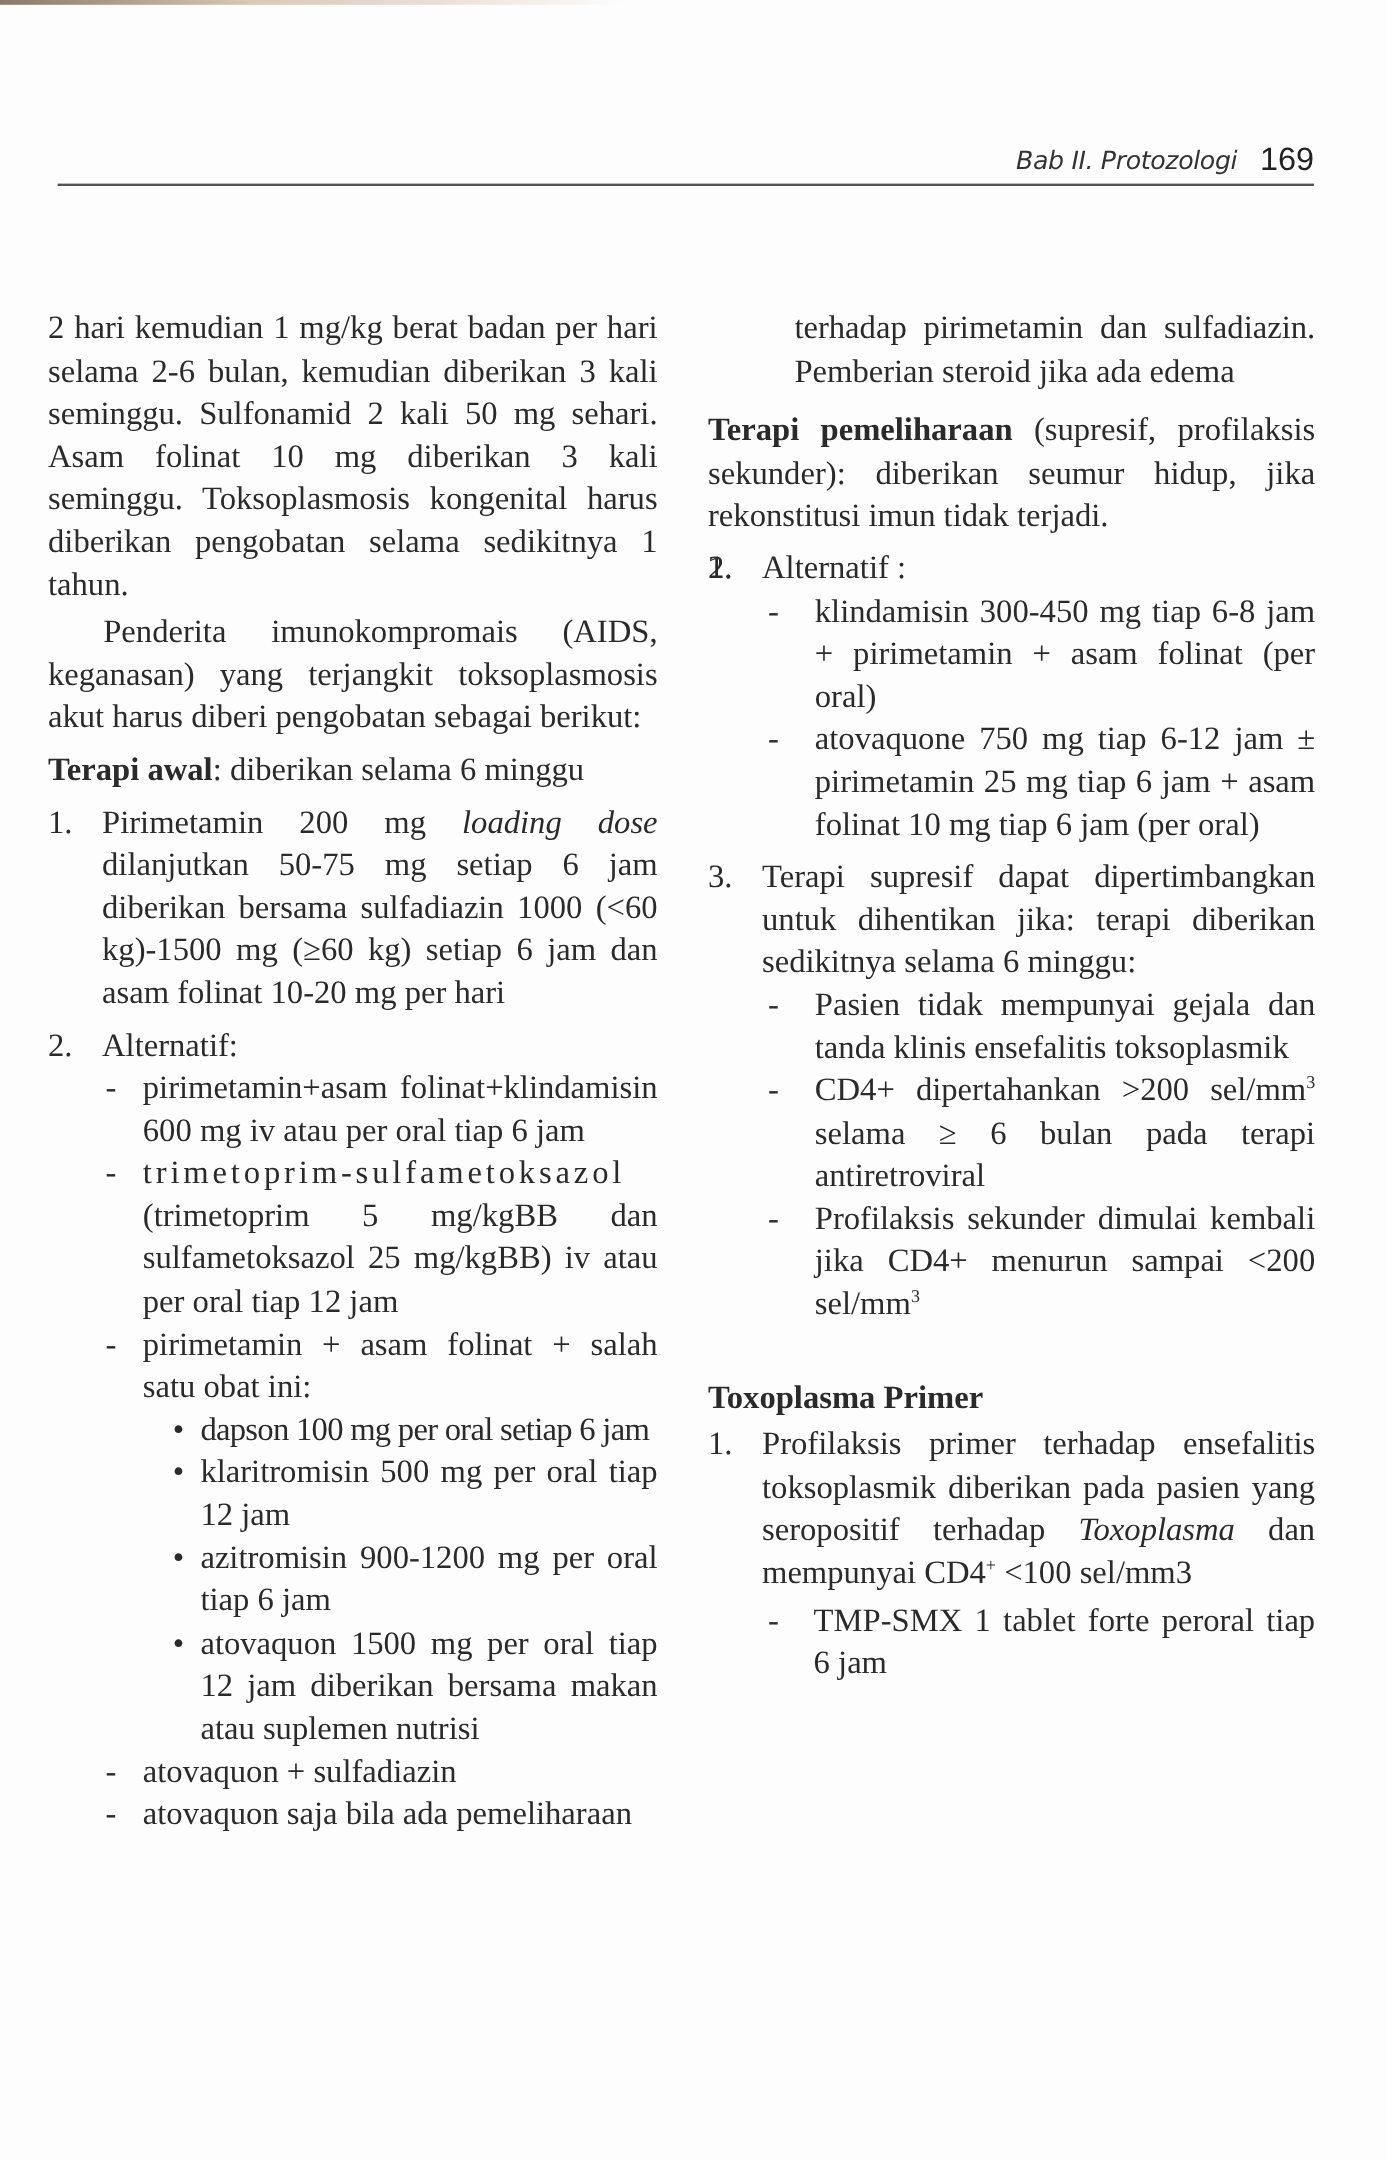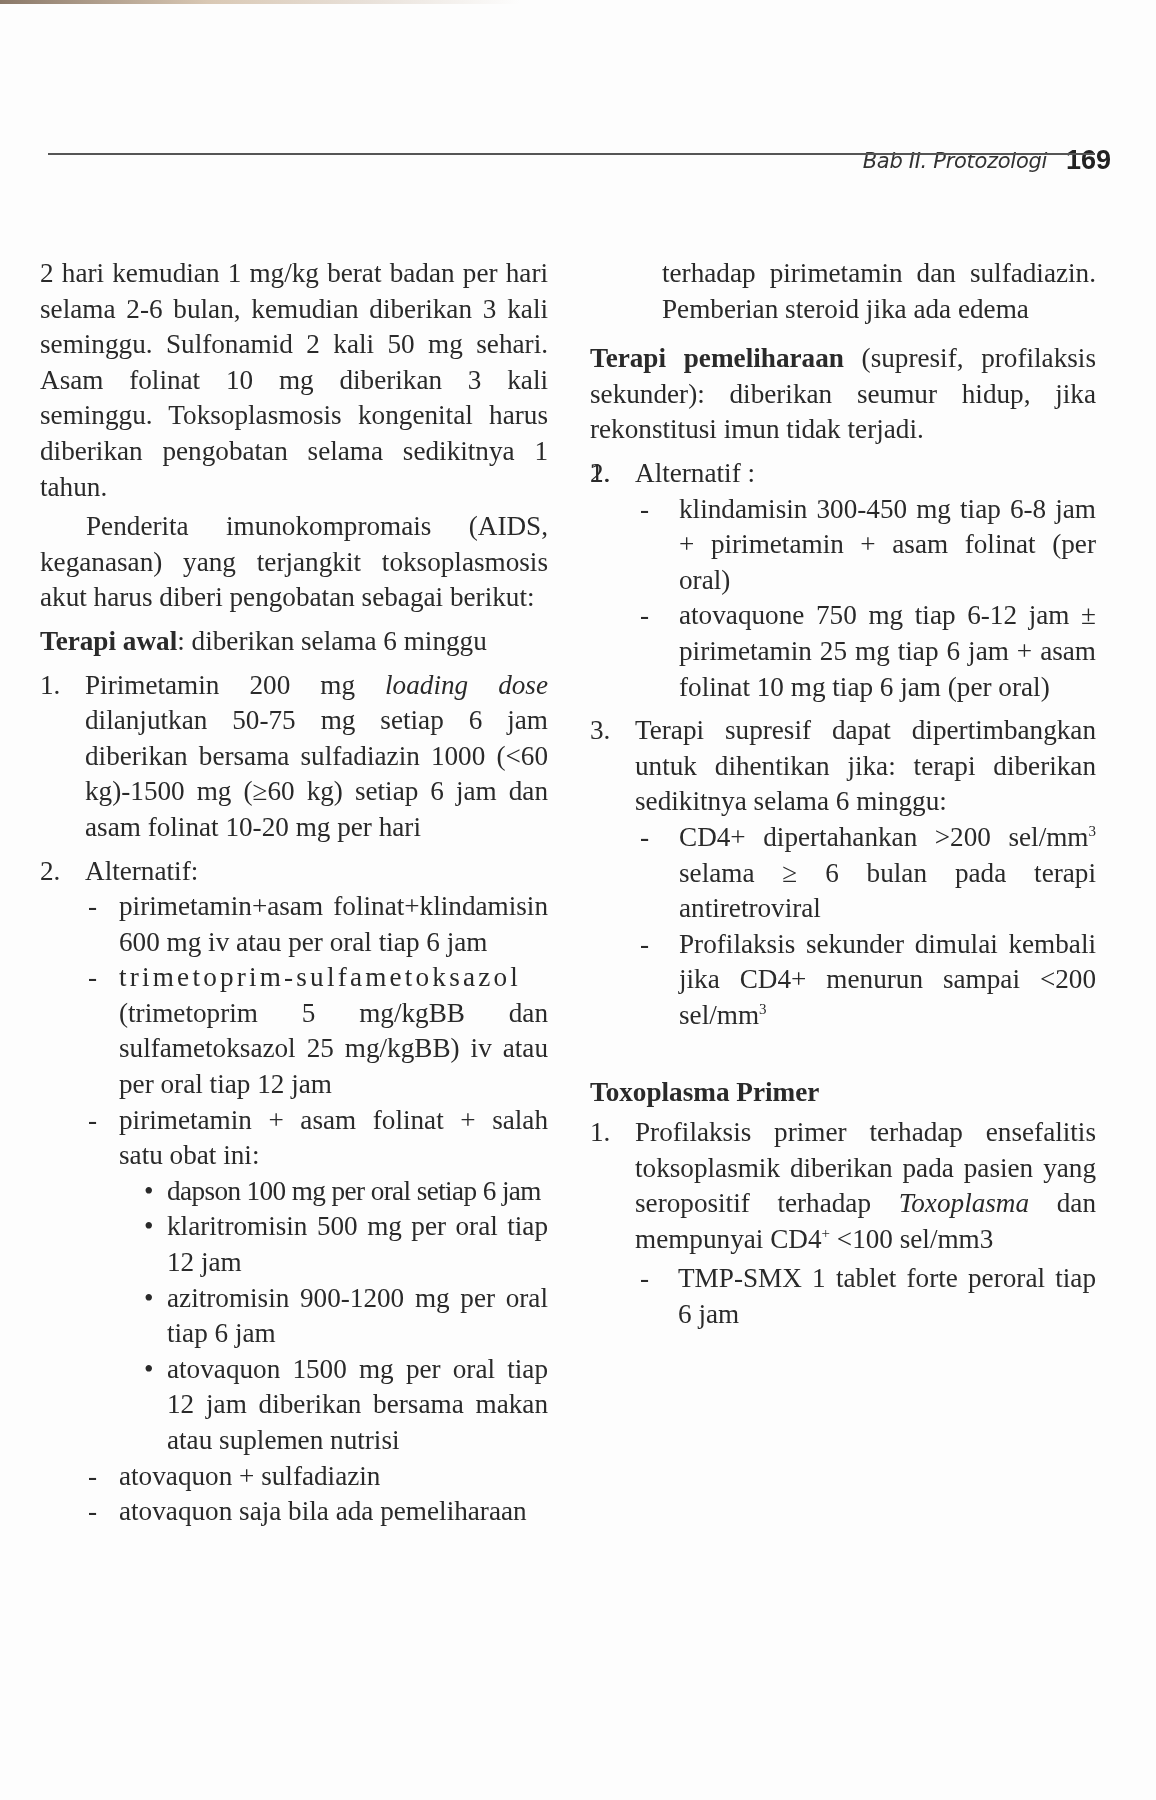--- a/index.html
+++ b/index.html
@@ -2,25 +2,25 @@
 <html><head>
 <meta charset="utf-8">
 <style>
   html, body { margin:0; padding:0; }
   body {
     width:1156px; height:1800px; background:#fdfdfd; position:relative; overflow:hidden;
     font-family:"Liberation Serif", "DejaVu Serif", serif; color:#2a2a2a;
   }
   .topstrip { position:absolute; left:0; top:0; width:520px; height:4px;
     background:linear-gradient(90deg,#8a7868,#d9c8b4 40%,#e8e0d8 70%,rgba(250,250,250,0)); }
-  .header { position:absolute; left:64px; top:118px; width:1047px; height:36px;margin-top:27px; }
+  .header { position:absolute; left:48px; top:118px; width:1047px; height:36px; }
   .header .running { position:absolute; right:64px; top:4px; font-family:"DejaVu Sans", sans-serif;
     font-style:italic; font-size:21px; color:#333; letter-spacing:-0.3px; }
   .header .pgnum { position:absolute; right:0; top:0; font-family:"Liberation Sans", sans-serif;
-    font-size:27px; color:#222;font-weight:bold; }
+    font-size:27px; color:#222; }
   .rule { position:absolute; left:48px; top:153px; width:1047px; height:2px; background:#555; }
 
   .col { position:absolute; top:256px; width:508px; font-size:27.2px; line-height:35.6px; }
   .col.left { left:40px; }
   .col.right { left:590px; width:506px; }
   p { margin:0; text-align:justify; }
   .indent { text-indent:46px; }
   .biggap { height:42px; }
   b { font-weight:bold; }
   i { font-style:italic; }
@@ -125,20 +125,21 @@
     <span class="dash">-</span>
     <span>atovaquone 750 mg tiap 6-12 jam ± pirimetamin 25 mg tiap 6 jam + asam folinat 10 mg tiap 6 jam (per oral)</span>
   </div>
 
   <div class="ol-item mt8">
     <span class="num">3.</span>
     <span>Terapi supresif dapat dipertimbangkan untuk dihentikan jika: terapi diberikan sedikitnya selama 6 minggu:</span>
   </div>
   <div class="dash-item wide">
     <span class="dash">-</span>
+    <span>Pasien tidak mempunyai gejala dan tanda klinis ensefalitis toksoplasmik</span>
   </div>
   <div class="dash-item wide">
     <span class="dash">-</span>
     <span>CD4+ dipertahankan &gt;200 sel/mm</span><sup>3</sup><span> selama ≥ 6 bulan pada terapi antiretroviral</span>
   </div>
   <div class="dash-item wide">
     <span class="dash">-</span>
     <span>Profilaksis sekunder dimulai kembali jika CD4+ menurun sampai &lt;200 sel/mm</span><sup>3</sup>
   </div>
 

